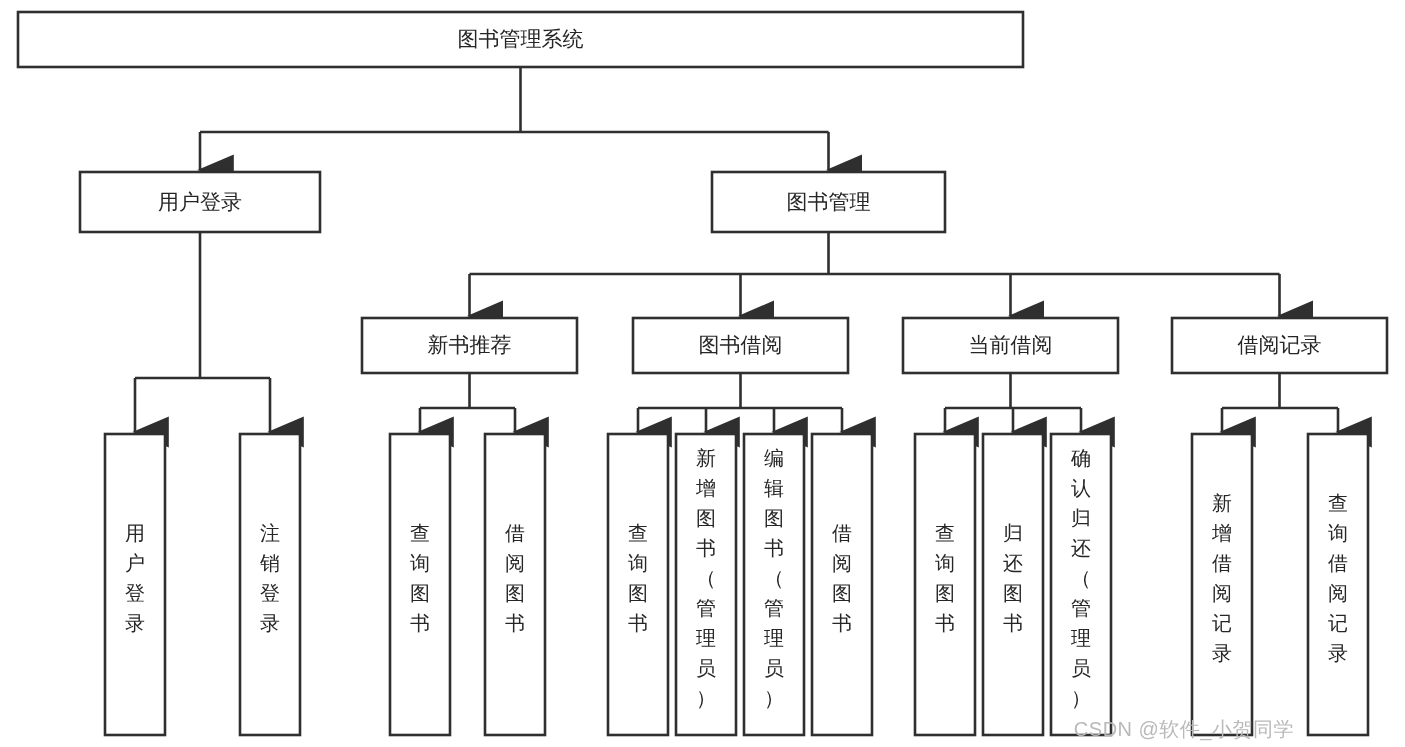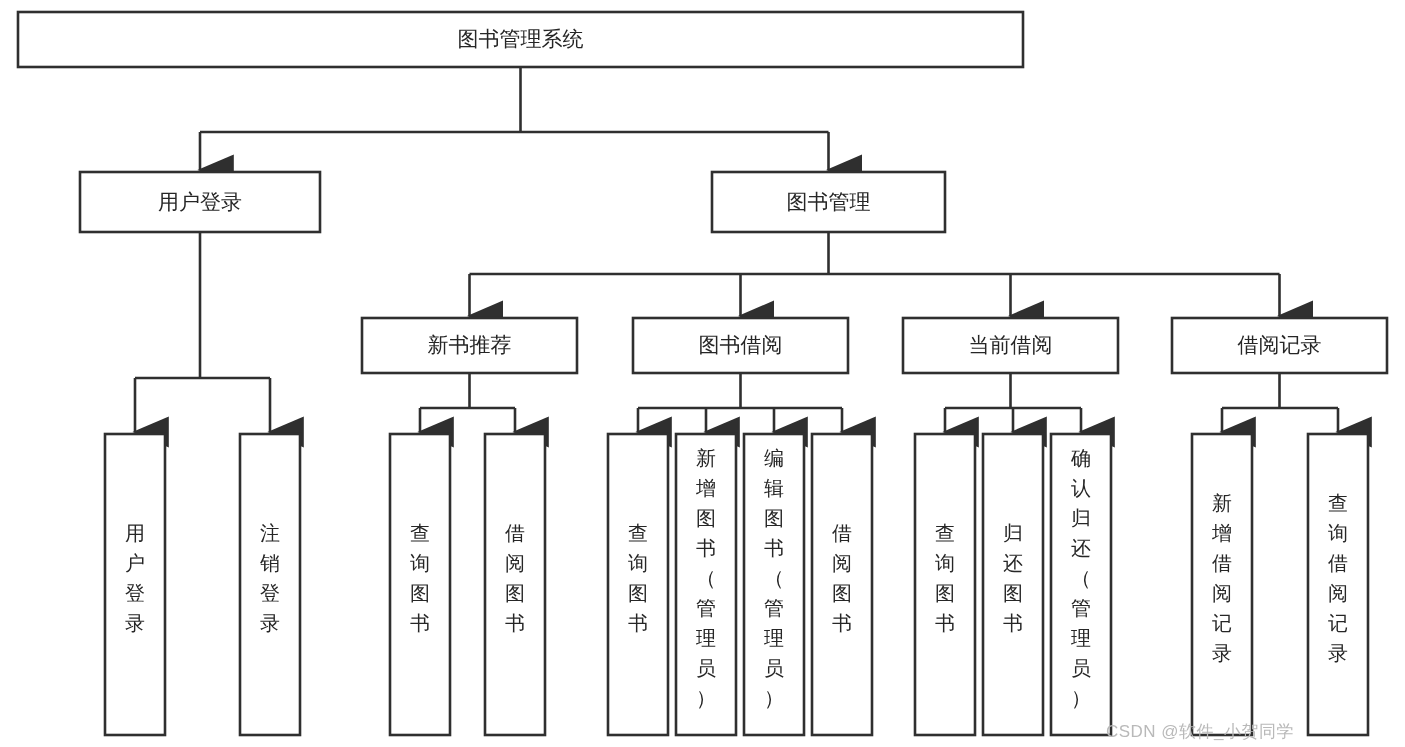--- a/index.html
+++ b/index.html
@@ -50,21 +50,21 @@
   }
   .arrow-head {
     fill: #2f2f2f;
     stroke: none;
   }
   .watermark {
     position: absolute;
     right: 8px;
     bottom: 4px;
     font-family: "Liberation Sans", "DejaVu Sans", sans-serif;
-    font-size: 17px;
+    font-size: 20px;
     color: #b9b9b9;
     white-space: nowrap;
     letter-spacing: 0.5px;
     user-select: none;
   }
 </style>
 </head>
 <body>
 
 <div id="diagram-root">

